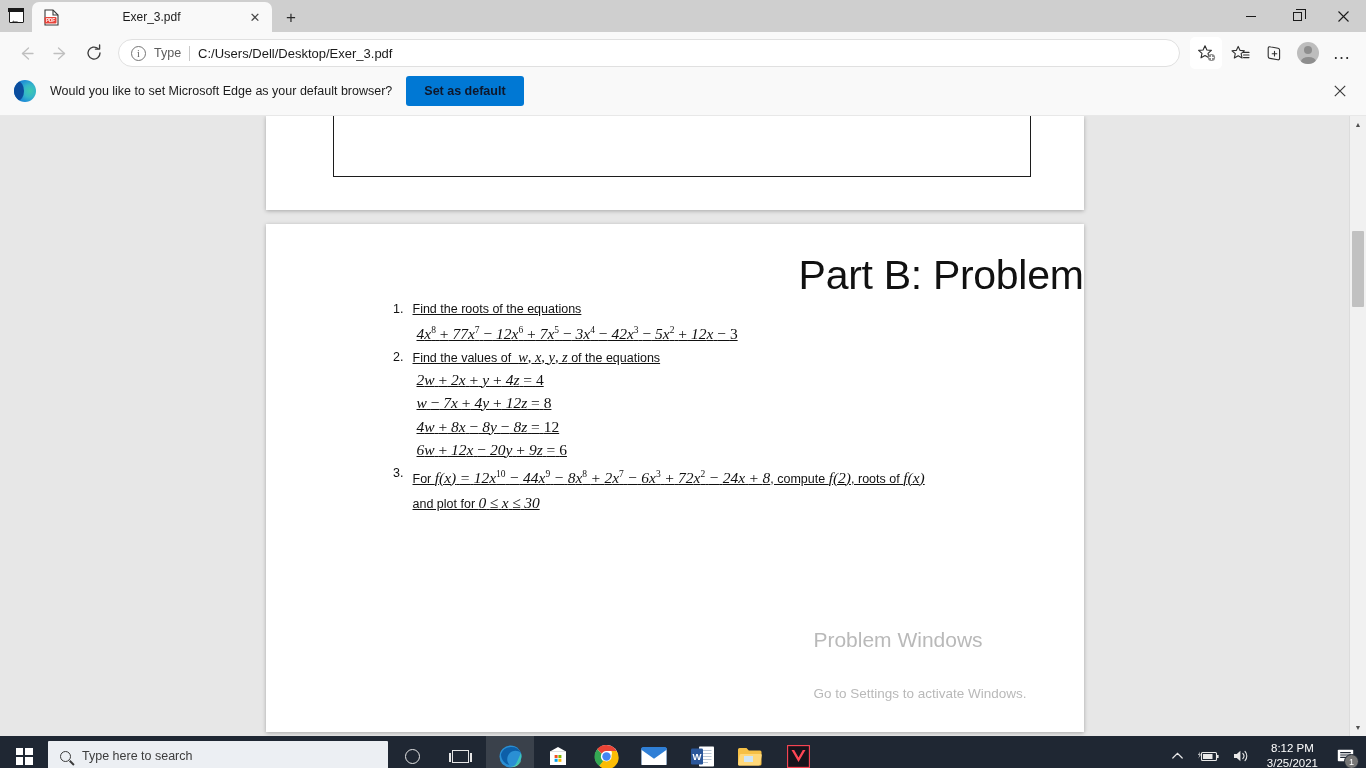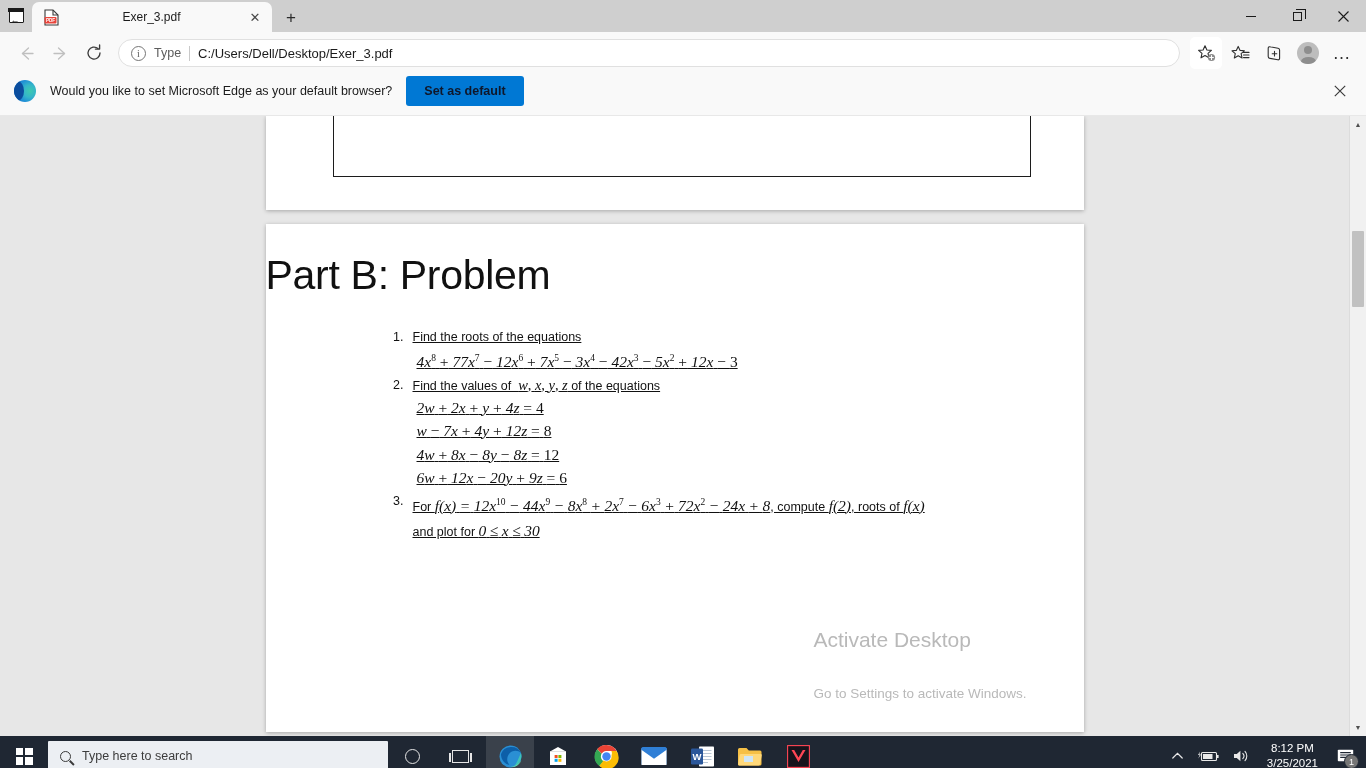--- a/index.html
+++ b/index.html
@@ -143,22 +143,22 @@
     background:#ffffff; margin:0 auto; width:818px; position:relative;
     box-shadow:0 1px 4px rgba(0,0,0,0.28);
   }
   .page-prev { height:94px; margin-bottom:14px; }
   .prev-box {
     position:absolute; left:67px; right:53px; top:-1px; height:62px;
     border:1.6px solid #1c1c1c; border-top:none; background:#fff;
   }
   .page-cur { height:508px; padding-top:28px; }
   .doc-title {
-    text-align:left; font-size:41px; color:#111; font-weight:normal;
-    letter-spacing:-0.3px; margin-bottom:28px;
+    text-align:right; font-size:41px; color:#111; font-weight:normal;
+    letter-spacing:-0.3px; 
   }
   .problems {
     padding-left:122px; font-family:"Liberation Serif", serif; color:#111;
   }
   .prob-item { display:flex; gap:9px; margin-bottom:1px; }
   .prob-num {
     width:16px; text-align:right; flex:none; font-family:"Liberation Sans", sans-serif;
     font-size:12.5px; line-height:20px;
   }
   .prob-body { flex:1;text-decoration:underline; }
@@ -412,21 +412,21 @@
           <span class="prob-num">3.</span>
           <span class="prob-body">
             <div class="mixline">For&nbsp;<span class="m">f</span><span class="m up">(</span><span class="m">x</span><span class="m up">)</span> <span class="m up">=</span> <span class="m up">12</span><span class="m">x</span><span class="m"><sup>10</sup></span> <span class="m up">−</span> <span class="m up">44</span><span class="m">x</span><span class="m"><sup>9</sup></span> <span class="m up">−</span> <span class="m up">8</span><span class="m">x</span><span class="m"><sup>8</sup></span> <span class="m up">+</span> <span class="m up">2</span><span class="m">x</span><span class="m"><sup>7</sup></span> <span class="m up">−</span> <span class="m up">6</span><span class="m">x</span><span class="m"><sup>3</sup></span> <span class="m up">+</span> <span class="m up">72</span><span class="m">x</span><span class="m"><sup>2</sup></span> <span class="m up">−</span> <span class="m up">24</span><span class="m">x</span> <span class="m up">+</span> <span class="m up">8</span>, compute&nbsp;<span class="m">f</span><span class="m up">(2)</span>, roots of&nbsp;<span class="m">f</span><span class="m up">(</span><span class="m">x</span><span class="m up">)</span></div>
             <div class="mixline">and plot for&nbsp;<span class="m up">0</span> <span class="m up">≤</span> <span class="m">x</span> <span class="m up">≤</span> <span class="m up">30</span></div>
           </span>
         </div>
 
       </div>
 
       <div class="watermark">
-        <div class="wm1">Activate Desktop</div>
+        <div class="wm1">Problem Windows</div>
         <div class="wm2">Go to Settings to activate Windows.</div>
       </div>
     </div>
 
   </div>
 
   <div class="sbar">
     <div class="sb-arrow">▲</div>
     <div class="sb-thumb"></div>
     <div class="sb-arrow bot">▼</div>

